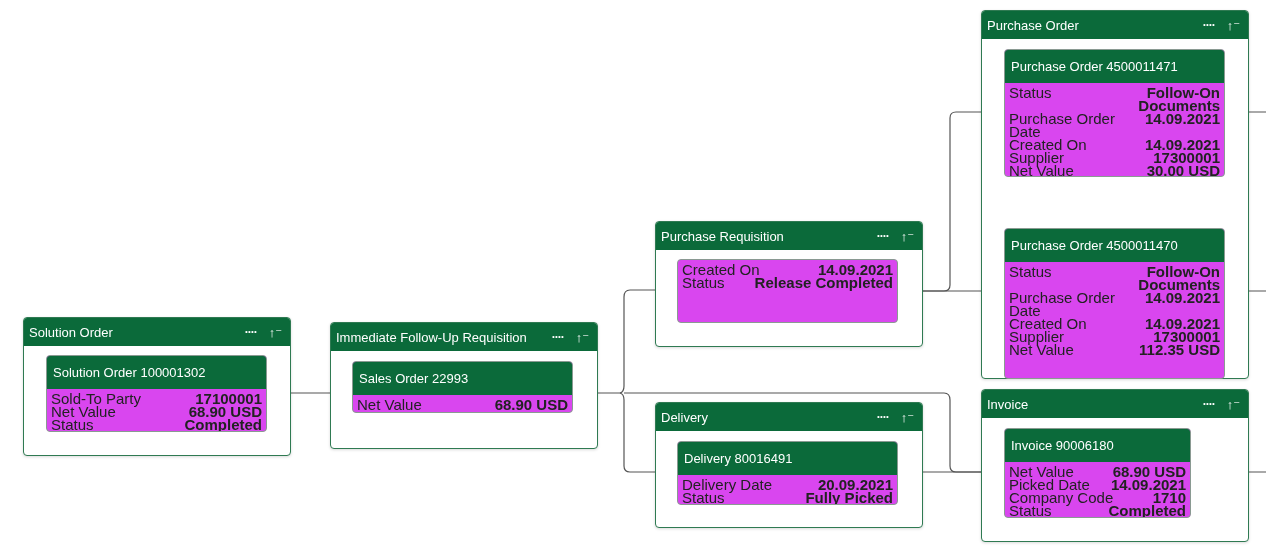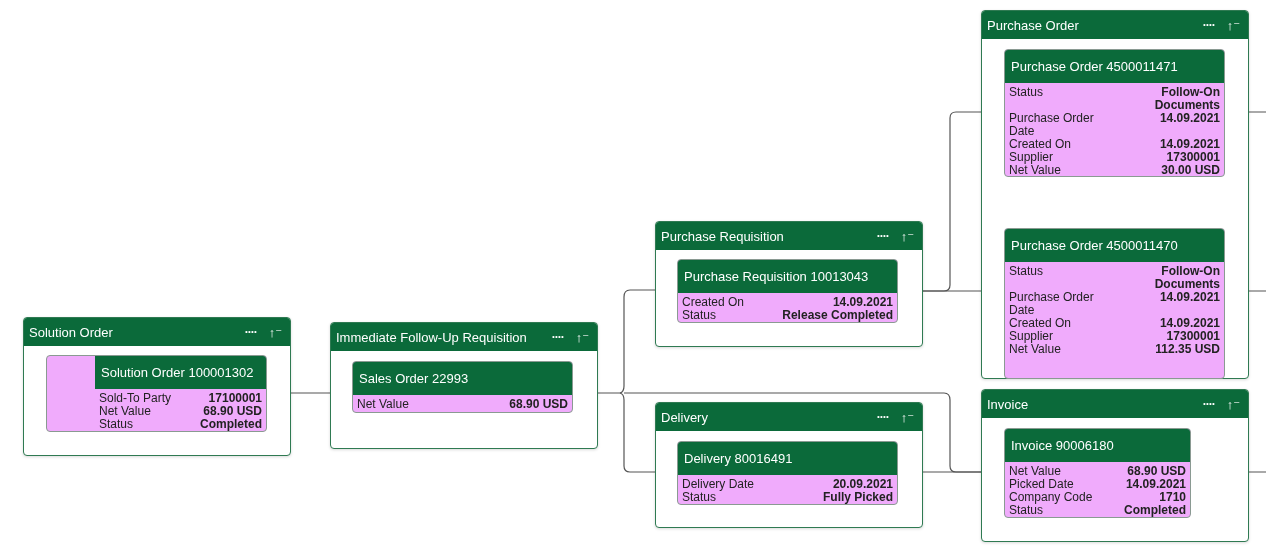--- a/index.html
+++ b/index.html
@@ -16,30 +16,30 @@
   }
   .lane-header {
     height:28px; background:#0b6a3a; color:#fff;
     display:flex; align-items:center; justify-content:space-between;
     padding:0 8px 0 5px; font-size:13px; border-radius:3px 3px 0 0;
   }
   .lane-actions { display:flex; align-items:center; gap:12px; font-size:12px; }
   .more-icon { letter-spacing:-1px; font-weight:bold; cursor:pointer; }
   .collapse-icon { cursor:pointer; font-size:13px; }
   .card {
-    position:absolute; background:#f0abfc;
+    position:absolute; background:#d946ef;
     border:1px solid #8a9a92; border-radius:4px;
     box-sizing:border-box; overflow:hidden;
   }
   .card-header {
     background:#0b6a3a; color:#fff; height:32px;
     display:flex; align-items:center; padding:0 6px;
     font-size:13px; border-bottom:1px solid #0b6a3a;
   }
-  .card-body { padding:3px 4px 3px 4px; font-size:12px; color:#222; }
+  .card-body { padding:3px 4px 3px 4px; font-size:15px; color:#222; }
   .row { display:flex; justify-content:space-between; line-height:13px; }
   .row .lbl { flex:1; }
   .row .val { font-weight:bold; text-align:right; white-space:pre-line; }
   svg.lines { position:absolute; left:0; top:0; }
 </style>
 </head>
 <body>
 
 <svg class="lines" width="1266" height="550">
   <g stroke="#555" stroke-width="1.2" fill="none">
@@ -74,21 +74,21 @@
 
 <div class="lane" style="left:23px;top:317px;width:268px;height:139px;">
   <div class="lane-header">
     <span>Solution Order</span>
     <span class="lane-actions">
       <span class="more-icon">····</span>
       <span class="collapse-icon">↑⁻</span>
     </span>
   </div>
 </div>
-<div class="card" style="left:46px;top:355px;width:221px;height:77px;padding-left:48px;">
+<div class="card" style="left:46px;top:355px;width:221px;height:77px;">
   <div class="card-header">Solution Order 100001302</div>
   <div class="card-body">
     <div class="row">
         <span class="lbl">Sold-To Party</span>
         <span class="val">17100001</span>
       </div>
     <div class="row">
         <span class="lbl">Net Value</span>
         <span class="val">68.90 USD</span>
       </div>
@@ -125,21 +125,20 @@
 <div class="lane" style="left:655px;top:221px;width:268px;height:126px;">
   <div class="lane-header">
     <span>Purchase Requisition</span>
     <span class="lane-actions">
       <span class="more-icon">····</span>
       <span class="collapse-icon">↑⁻</span>
     </span>
   </div>
 </div>
 <div class="card" style="left:677px;top:259px;width:221px;height:64px;">
-  <div class="card-header">Purchase Requisition 10013043</div>
   <div class="card-body">
     <div class="row">
         <span class="lbl">Created On</span>
         <span class="val">14.09.2021</span>
       </div>
     <div class="row">
         <span class="lbl">Status</span>
         <span class="val">Release Completed</span>
       </div>
   </div>

